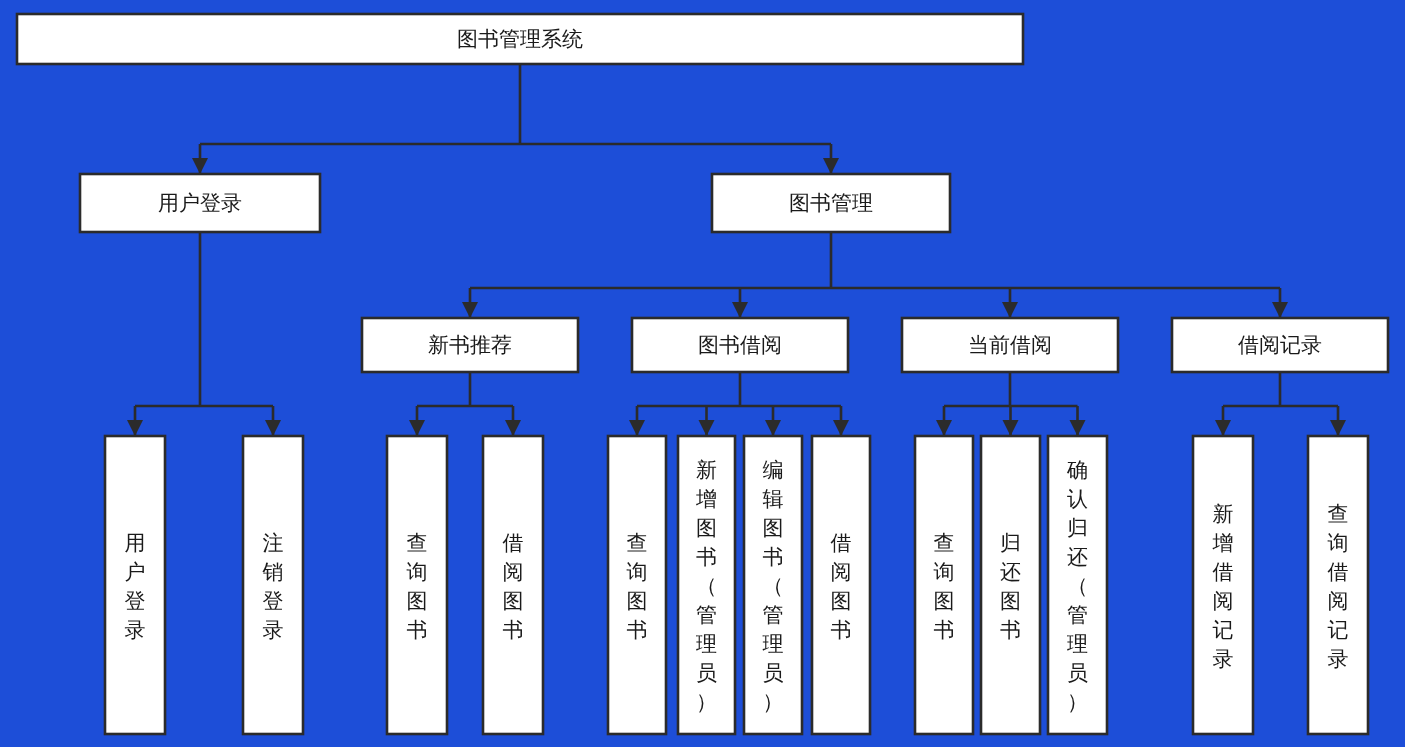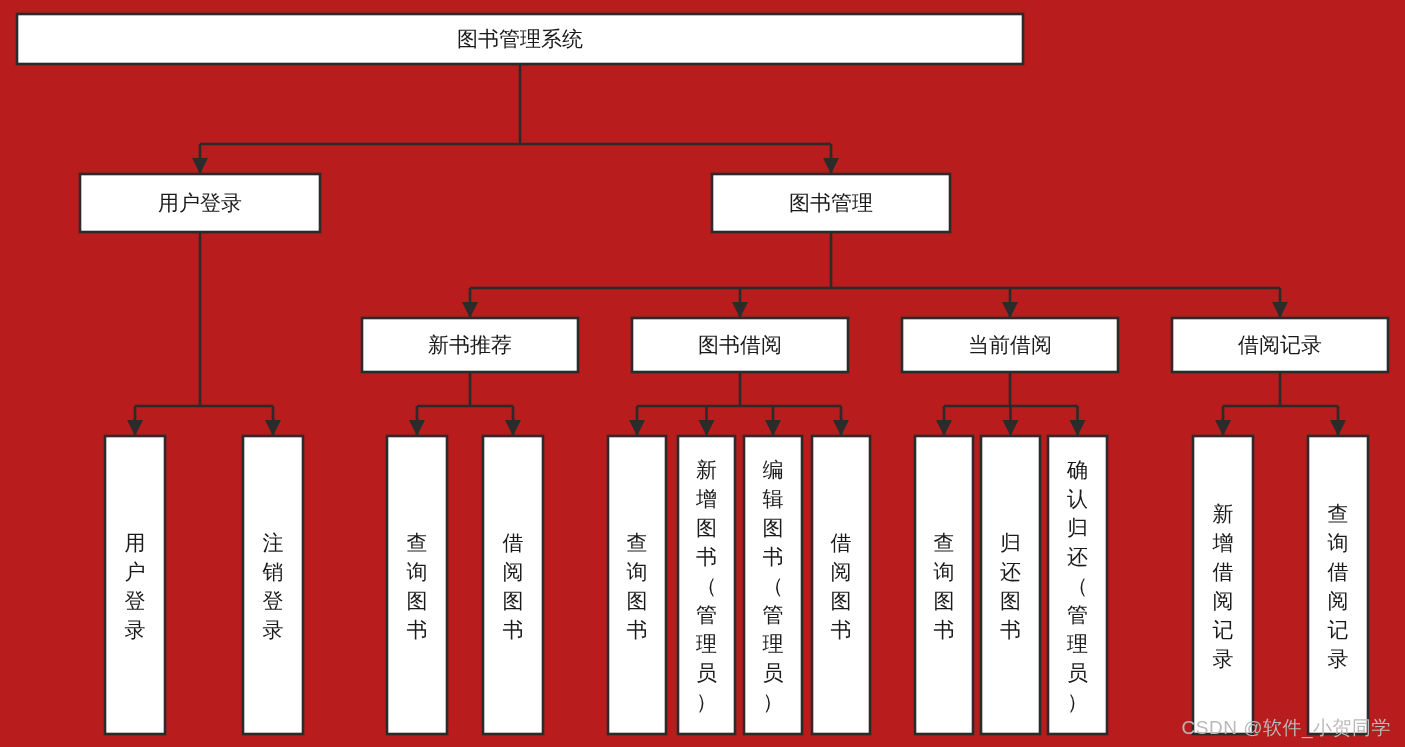--- a/index.html
+++ b/index.html
@@ -10,21 +10,21 @@
   body {
     width: 1405px;
     height: 747px;
     font-family: "Liberation Sans", "DejaVu Sans", sans-serif;
     overflow: hidden;
   }
   #diagram-root {
     position: relative;
     width: 1405px;
     height: 747px;
-    background: #b91c1c;
+    background: #1d4ed8;
   }
   svg#diagram-svg {
     position: absolute;
     left: 0;
     top: 0;
     width: 1405px;
     height: 747px;
     display: block;
   }
   .node-box {
@@ -202,14 +202,13 @@
         <g>
           <rect x="1193" y="436" width="60" height="298" class="node-box"></rect>
           <text x="1223" y="520.62" class="node-label-v"><tspan x="1223" dy="0">新</tspan><tspan x="1223" dy="29">增</tspan><tspan x="1223" dy="29">借</tspan><tspan x="1223" dy="29">阅</tspan><tspan x="1223" dy="29">记</tspan><tspan x="1223" dy="29">录</tspan></text>
         </g>
         <g>
           <rect x="1308" y="436" width="60" height="298" class="node-box"></rect>
           <text x="1338" y="520.62" class="node-label-v"><tspan x="1338" dy="0">查</tspan><tspan x="1338" dy="29">询</tspan><tspan x="1338" dy="29">借</tspan><tspan x="1338" dy="29">阅</tspan><tspan x="1338" dy="29">记</tspan><tspan x="1338" dy="29">录</tspan></text>
         </g>
       </g>
   </svg>
-  <div class="watermark">CSDN @软件_小贺同学</div>
 </div>
 
 </body></html>

